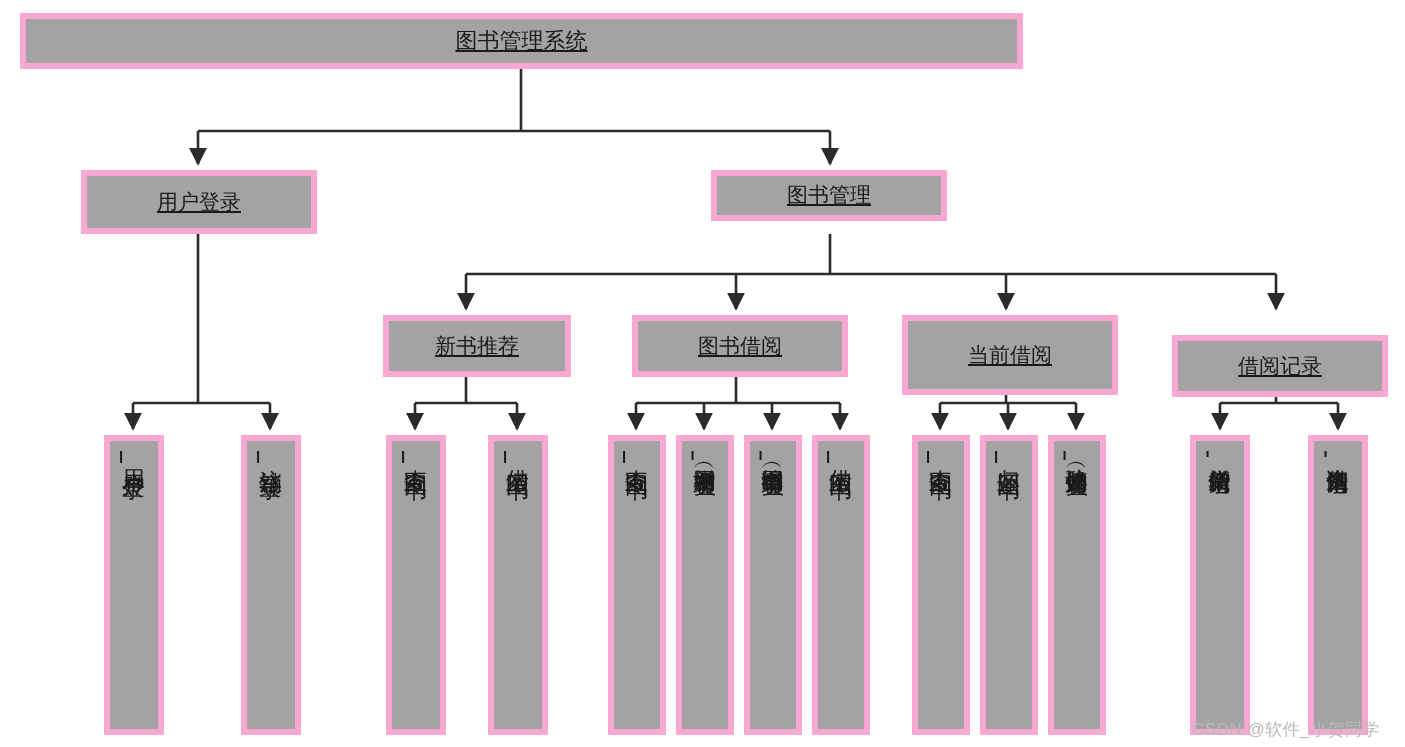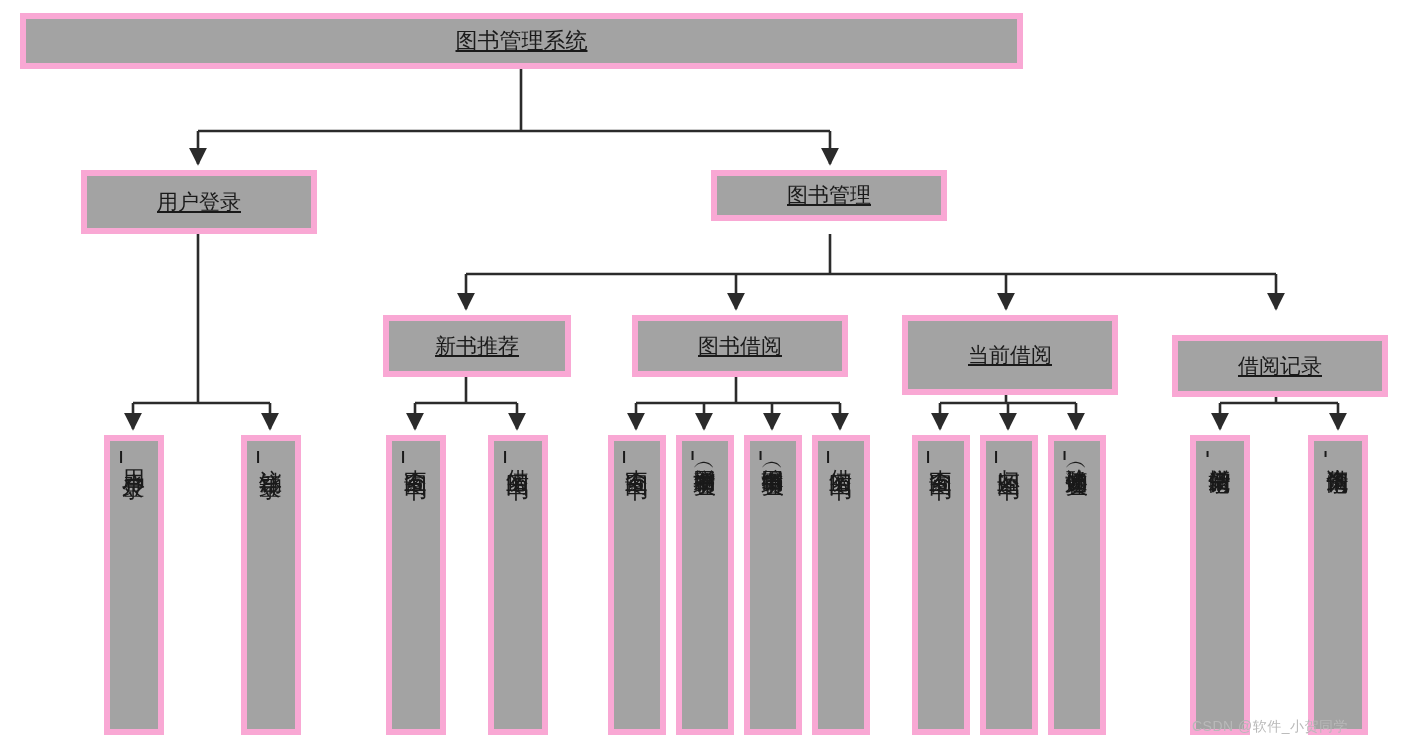--- a/index.html
+++ b/index.html
@@ -69,21 +69,21 @@
     line-height: 1.05;
     letter-spacing: 3px;
     white-space: nowrap;
   }
   .node.leaf.tall-text .label {
     font-size: 22px;
     letter-spacing: 1px;
   }
   .watermark {
     position: absolute;
-    font-size: 14px;
+    font-size: 17px;
     color: #b9b9b9;
     white-space: nowrap;
     letter-spacing: 0.5px;
   }
 </style>
 </head>
 <body>
 
 <div id="diagram-root">
 

